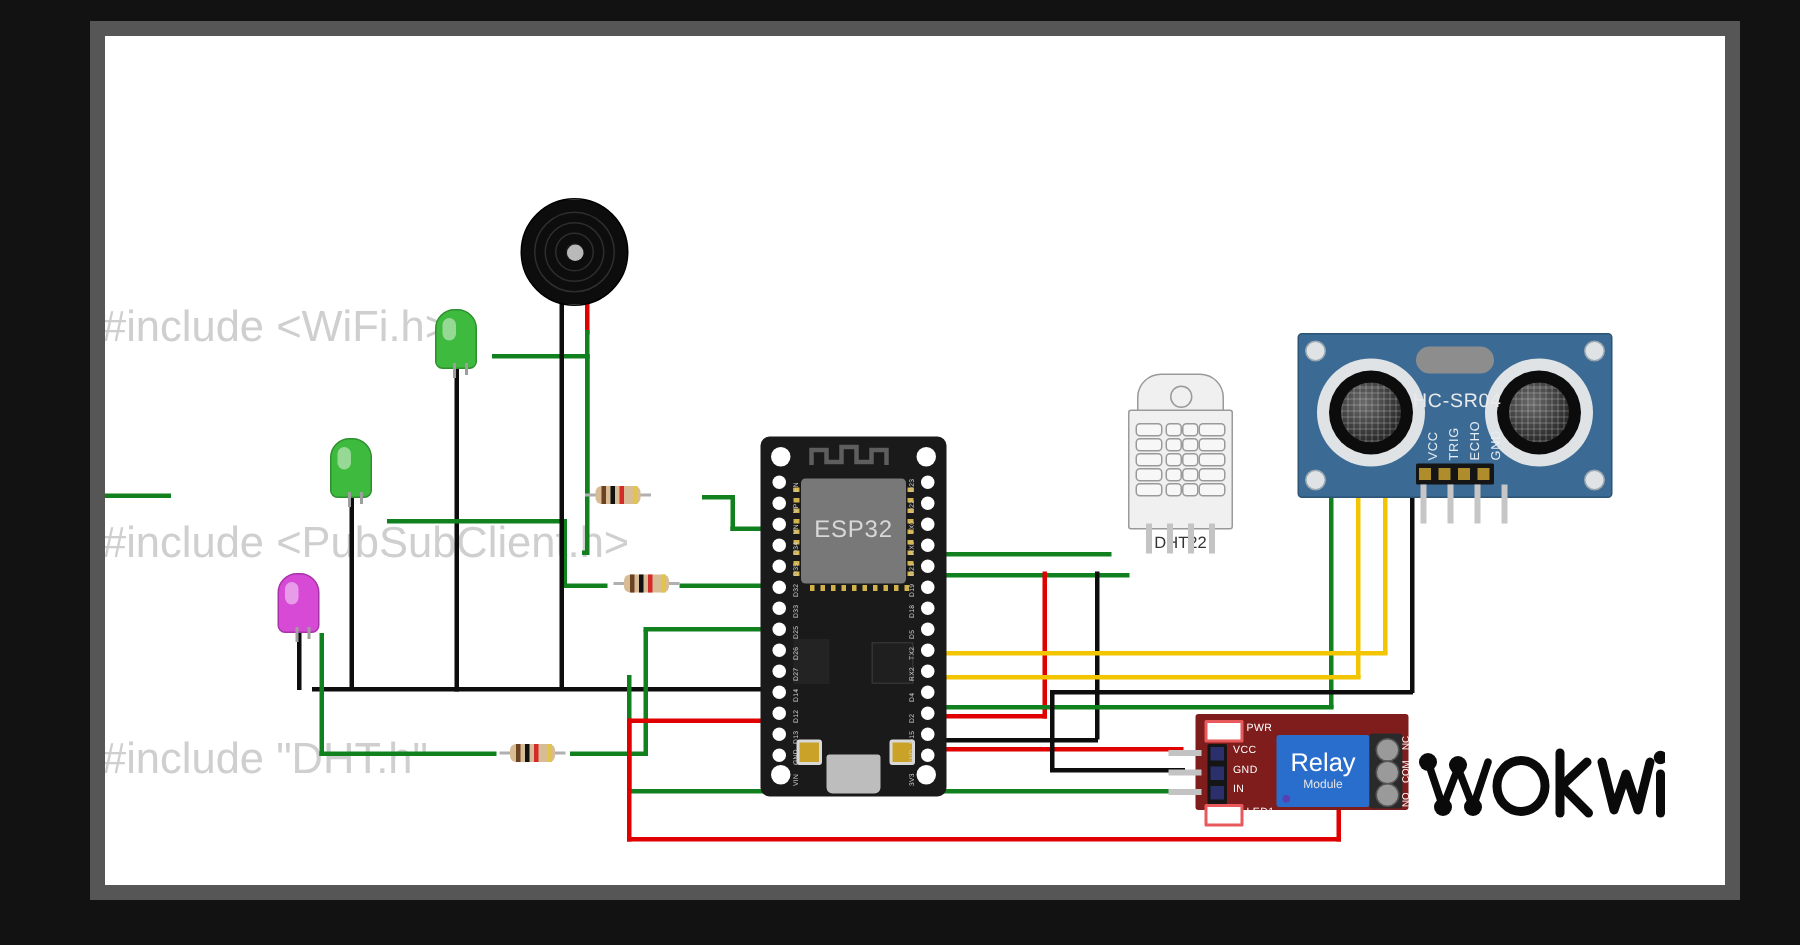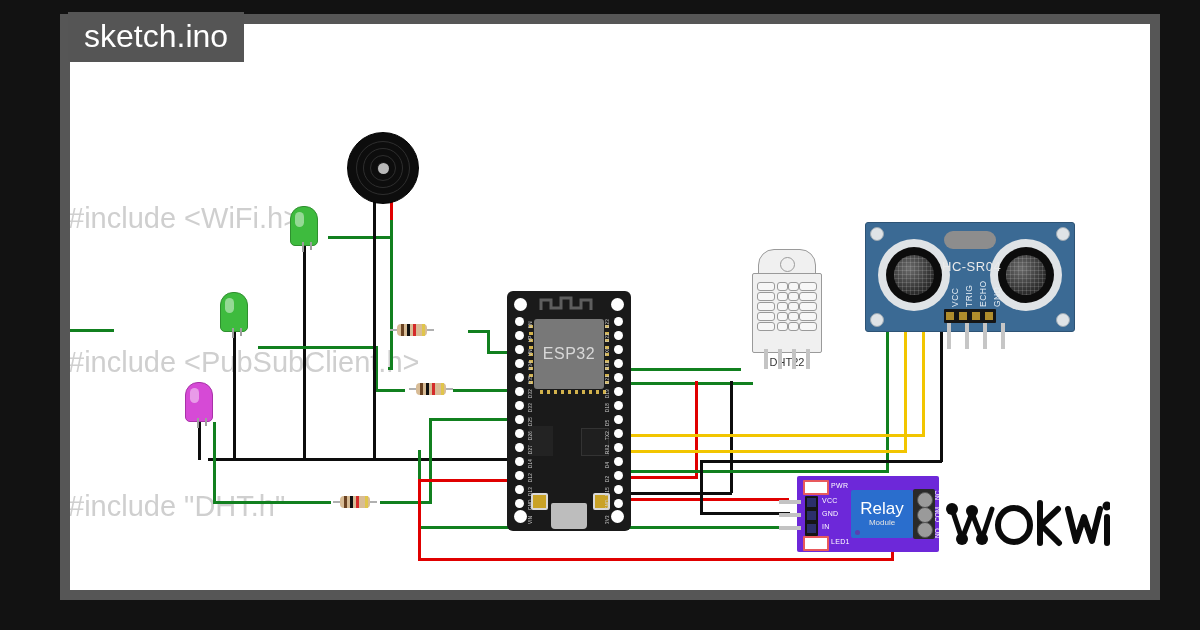--- a/index.html
+++ b/index.html
@@ -199,22 +199,22 @@
   }
   .hcsr .hdrpin{position:absolute;top:3px;width:8px;height:8px;background:#b08d2c;}
   .hcsr .plabel{
     position:absolute;color:#e6eef5;font-size:8.5px;letter-spacing:.5px;
     transform:rotate(-90deg);transform-origin:left top;white-space:nowrap;
   }
   .hcsr .leg{position:absolute;top:100px;width:4px;height:26px;background:#c6c6c6;}
 
   
   .relay{
-    position:absolute;left:727px;top:452px;width:142px;height:76px;
-    background:#6d28d9;border-radius:2px;
+    position:absolute;left:727px;top:452px;width:142px;height:64px;
+    background:#7f1d1d;border-radius:2px;
   }
   .relay .blue{
     position:absolute;left:54px;top:14px;width:62px;height:48px;
     background:#2a6ecd;border-radius:2px;
   }
   .relay .blue .t1{
     position:absolute;width:100%;text-align:center;top:9px;color:#fff;font-size:17px;
   }
   .relay .blue .t2{
     position:absolute;width:100%;text-align:center;top:28px;color:#e4e4e4;font-size:8px;
@@ -622,17 +622,14 @@
           <path d="M116,14 L99,30 L117,48"></path>
           <path d="M126,14 L134,46 L142,22 L150,46 L158,14"></path>
           <path d="M165,22 L165,48"></path>
         </g>
         <circle cx="165" cy="11" r="4.5" fill="#0a0a0a"></circle>
       </svg>
     </div>
 
   </div>
 
-  <div class="file-tab">
-    <span>sketch.ino</span>
-  </div>
 
 </div>
 
 </body></html>

